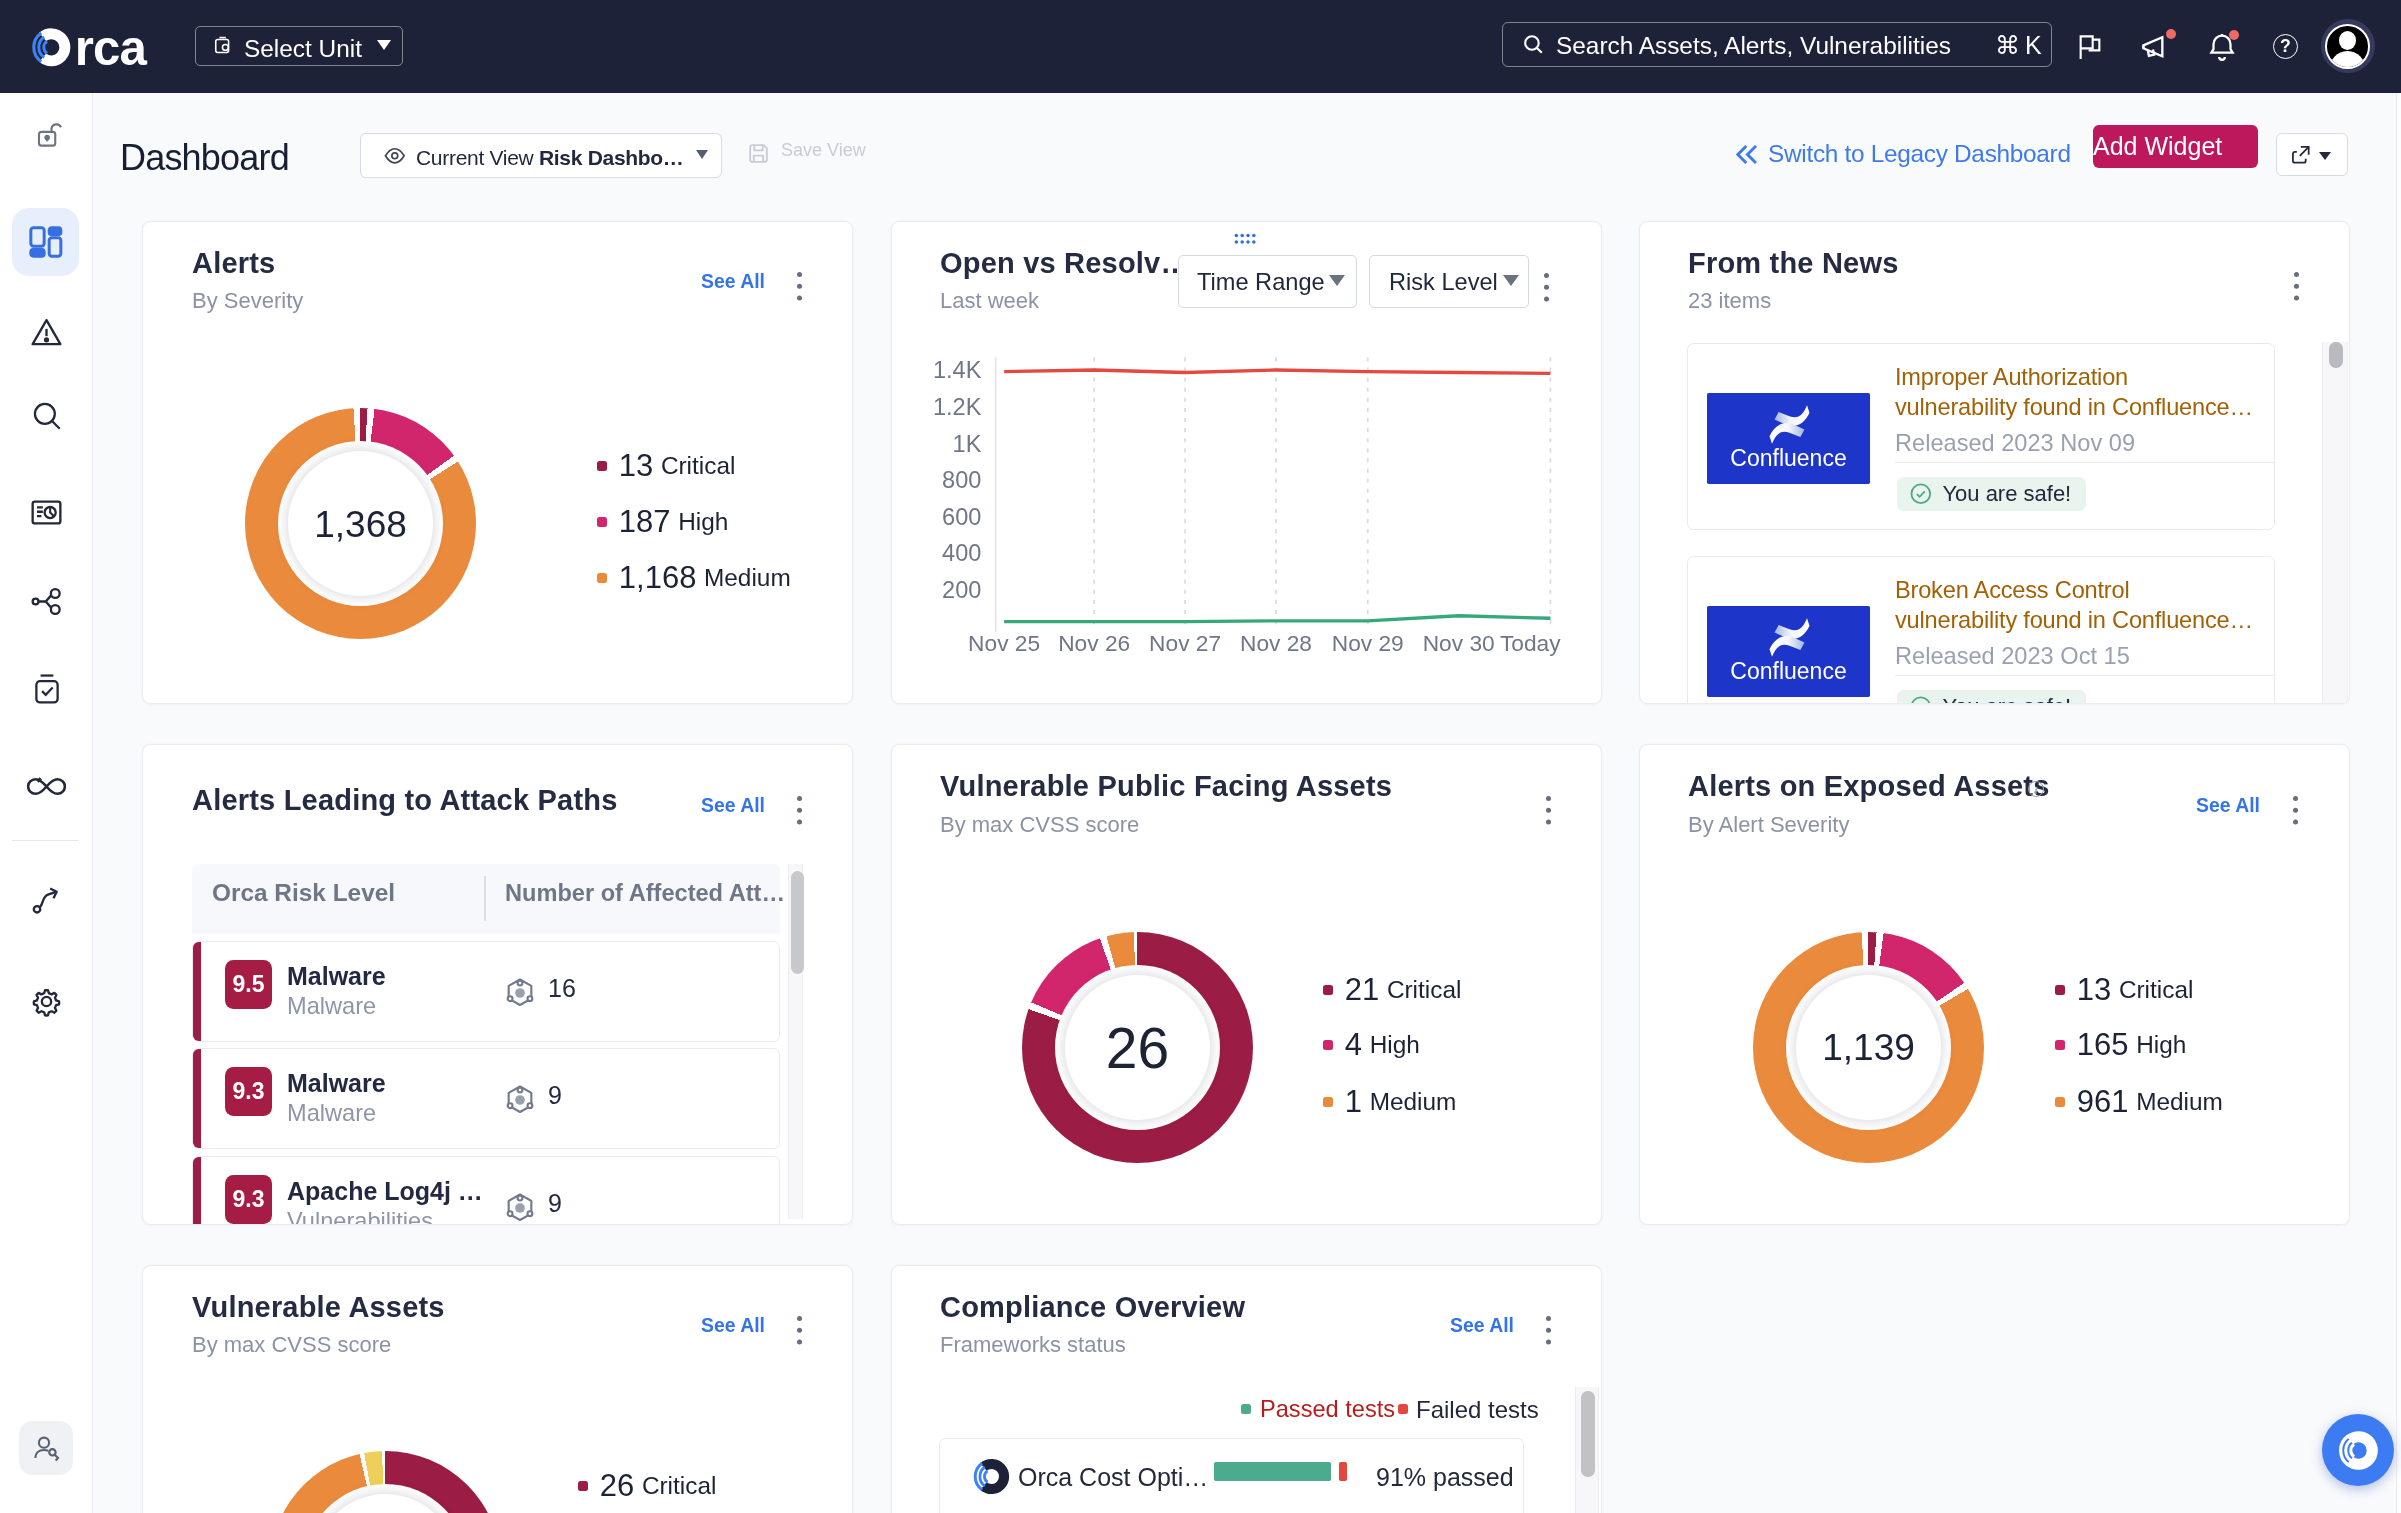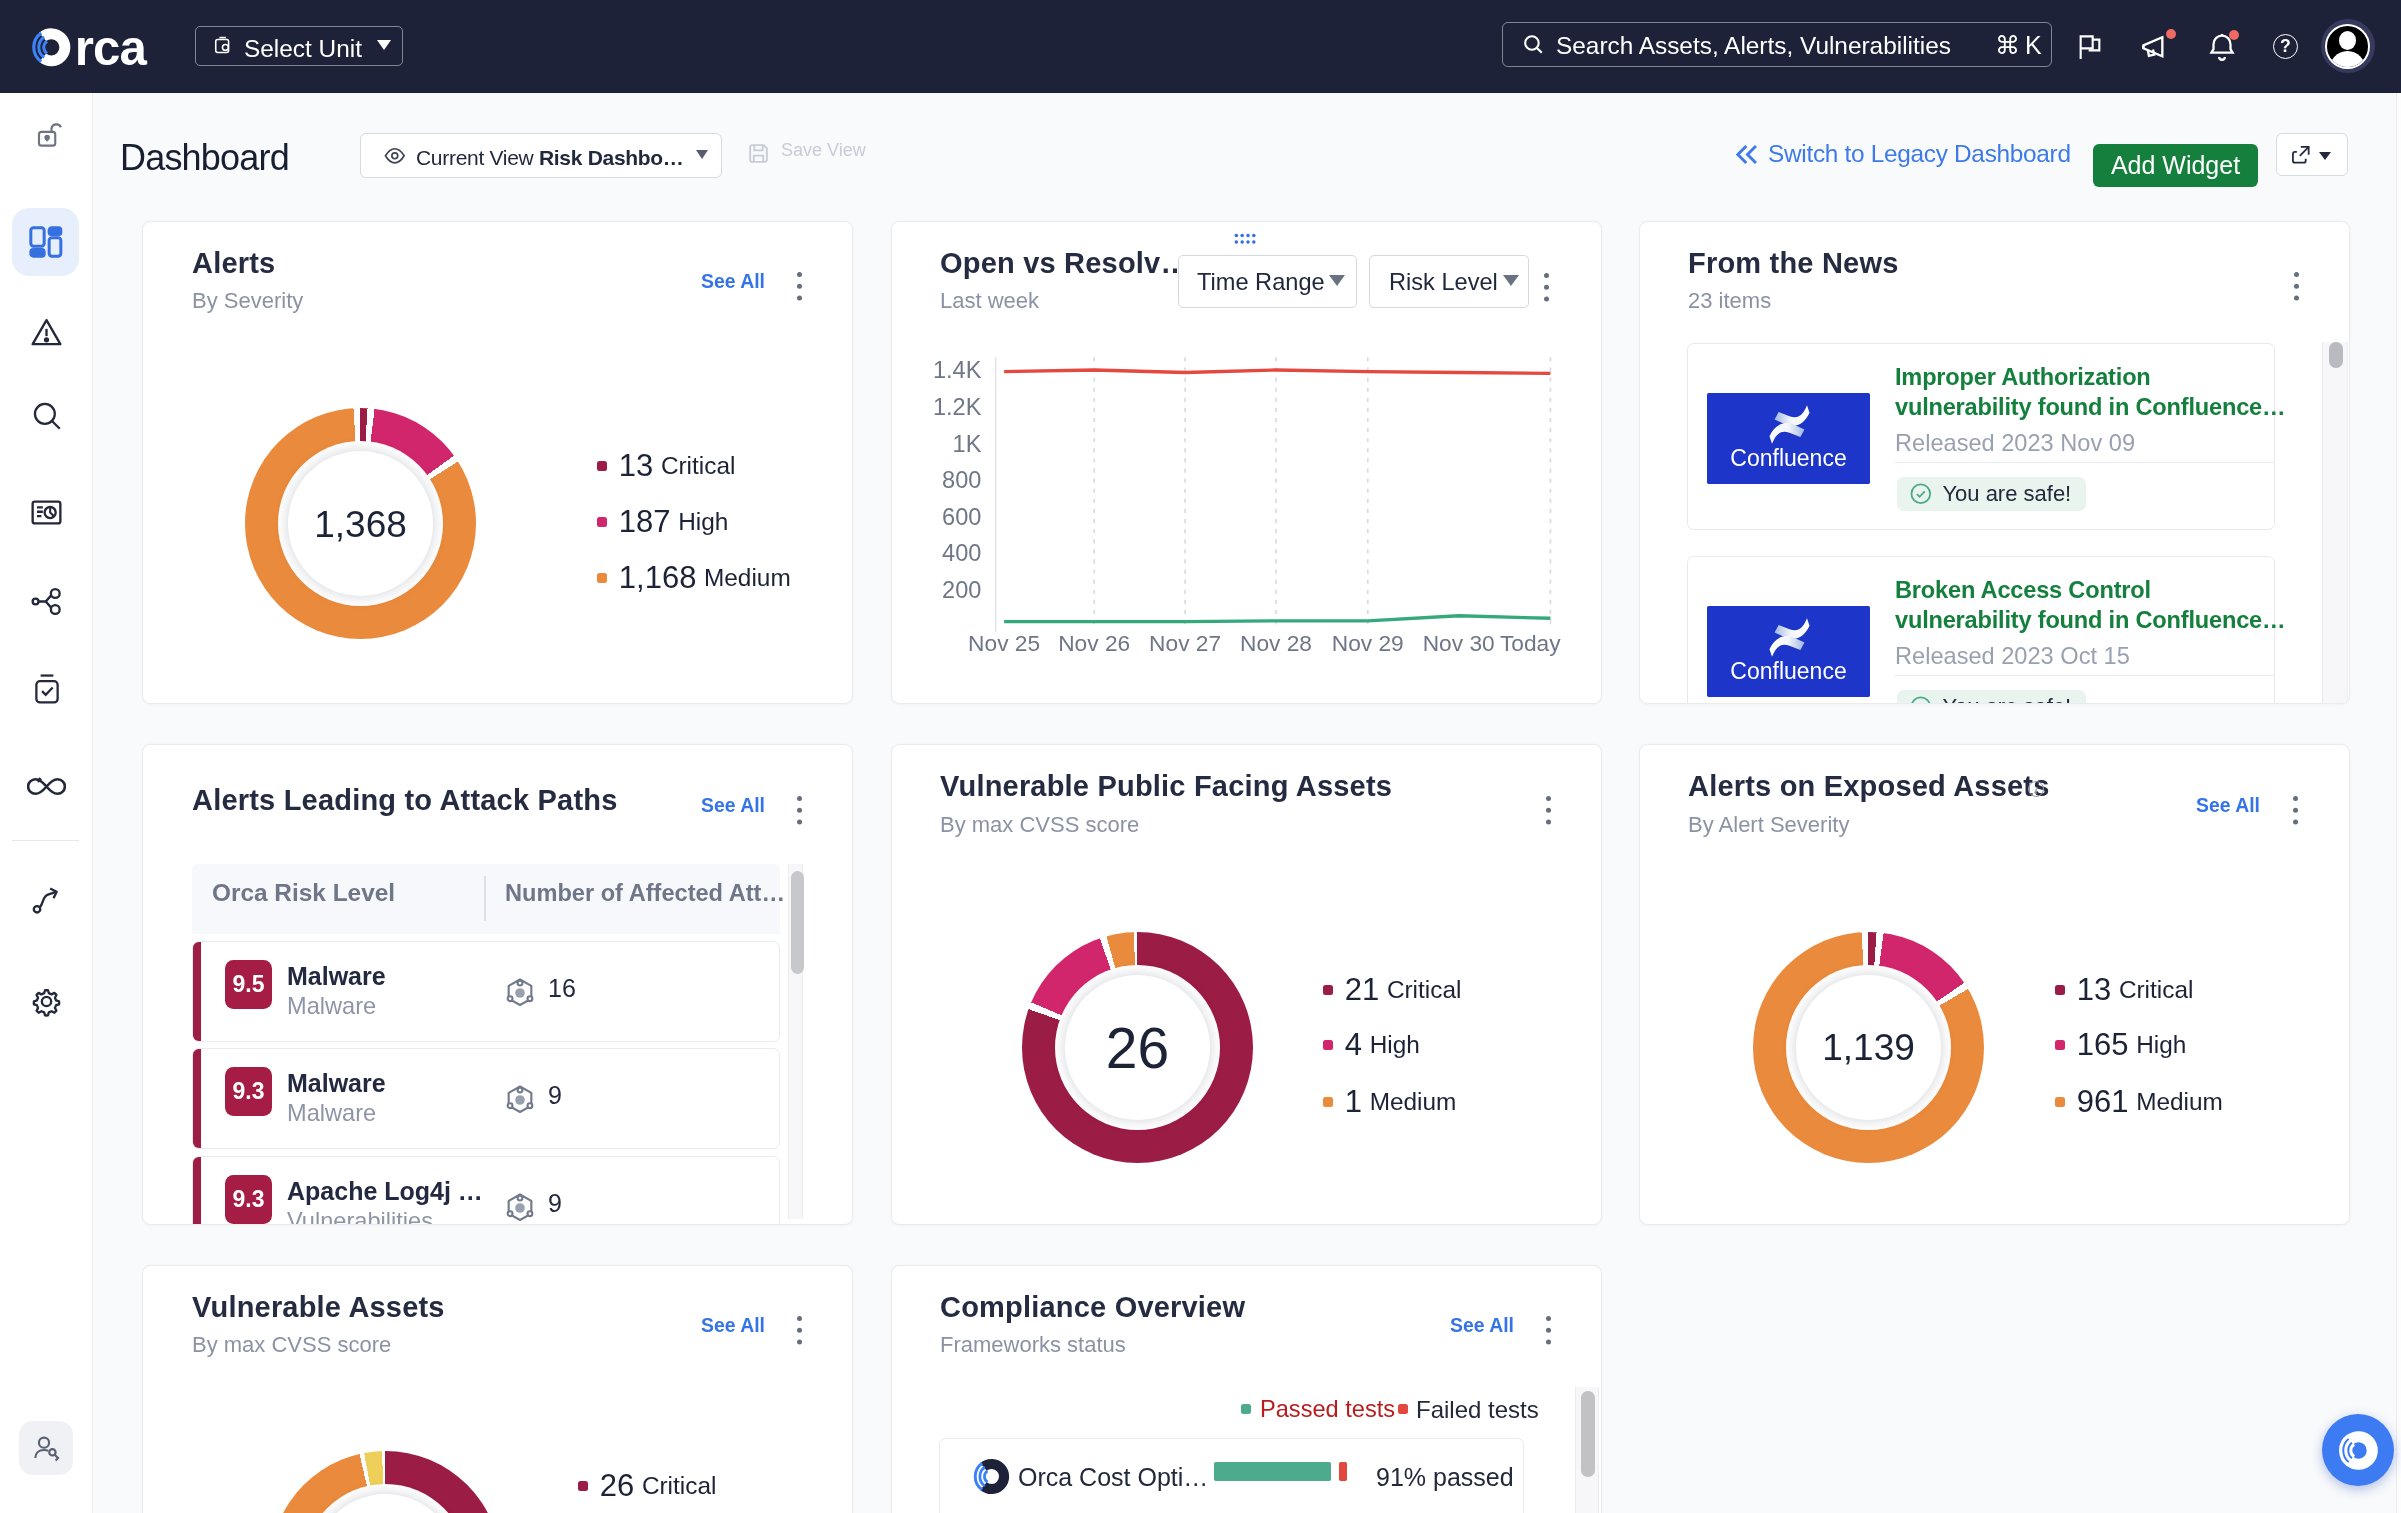--- a/index.html
+++ b/index.html
@@ -22,21 +22,21 @@
 .dhole{position:absolute;left:33px;top:33px;width:165px;height:165px;border-radius:50%;background:#fff}
 .dinner{position:absolute;left:43px;top:43px;width:145px;height:145px;border-radius:50%;background:#fff;box-shadow:0 0 13.5px rgba(70,80,100,.25)}
 .dval{position:absolute;width:231px;text-align:center;font-size:37px;color:#1d2336}
 .leg{position:absolute;display:flex;align-items:center;height:37px}
 .lsq{width:10px;height:10px;border-radius:2.5px;margin-right:11.8px}
 .lnum{font-size:31px;color:#1d2336;margin-right:7.6px}
 .llab{font-size:24.4px;color:#1d2336}
 
 .nitem{position:absolute;background:#fff;border:0.8px solid #e7e9ee;border-radius:6.7px;width:588px;height:187px}
 .ntile{position:absolute;width:163px;height:91px;background:#1d35c8;border-radius:1.7px}
-.ntitle{position:absolute;font-size:23.6px;font-weight:700;color:#15803d;line-height:30px;letter-spacing:-0.2px}
+.ntitle{position:absolute;font-size:23.6px;font-weight:400;color:#a16207;line-height:30px;letter-spacing:-0.2px}
 .ndate{position:absolute;font-size:23.6px;color:#99a1b1}
 .ndiv{position:absolute;width:379px;height:0.8px;background:#e8eaee}
 .npill{position:absolute;height:34px;background:#e9f4ee;border-radius:6.7px;display:flex;align-items:center;padding:0 15px 0 11.8px;font-size:22px;color:#22293a}
 
 .trow{position:absolute;background:#fff;border:0.8px solid #e9ebef;border-radius:6.7px;width:588px;height:101px;overflow:hidden}
 .stripe{position:absolute;left:0;top:0;width:8.4px;height:101px;background:#9e1d45}
 .badge{position:absolute;left:32px;top:17.7px;width:47px;height:49px;border-radius:8.4px;background:#a51d45;color:#fff;font-size:23px;font-weight:700;display:flex;align-items:center;justify-content:center}
 .rname{position:absolute;left:94px;top:20px;font-size:25px;font-weight:700;color:#232940}
 .rsub{position:absolute;left:94px;top:51px;font-size:23.6px;color:#8d95a7}
 .rcount{position:absolute;font-size:25px;color:#232940}
@@ -188,21 +188,21 @@
 <div class="abs" style="left:696px;top:150px;width:0;height:0;border-left:6.7px solid transparent;border-right:6.7px solid transparent;border-top:9.3px solid #555d6e"></div>
 <svg class="abs" style="left:746px;top:141px" width="25" height="25" viewBox="0 0 24 24" fill="none" stroke="#c7ccd6" stroke-width="1.8">
     <path d="M4 6 a2 2 0 0 1 2-2 h11 l3 3 v11 a2 2 0 0 1-2 2 H6 a2 2 0 0 1-2-2 z"></path>
     <path d="M8 4.5 v4.5 h8 V4.5 M7.5 19.5 v-5.5 h9 v5.5"></path>
   </svg>
 <div class="abs" style="left:781px;top:140px;font-size:18px;color:#c7ccd6">Save View</div>
 <svg class="abs" style="left:1733px;top:140px" width="29" height="29" viewBox="0 0 24 24" fill="none" stroke="#3e7ae9" stroke-width="2.4">
     <path d="M11 5 L4 12 l7 7 M19 5 l-7 7 7 7"></path>
   </svg>
 <div class="abs" style="left:1768px;top:140px;font-size:24.4px;letter-spacing:-0.3px;color:#3e7ae9">Switch to Legacy Dashboard</div>
-<div class="abs" style="left:2093px;top:144px;width:165px;height:43px;border-radius:5.9px;background:#15803d;color:#fff;font-size:25px;text-align:center;line-height:43px">Add Widget</div>
+<div class="abs" style="left:2093px;top:125px;width:165px;height:43px;border-radius:5.9px;background:#be185d;color:#fff;font-size:25px;text-align:left;line-height:43px">Add Widget</div>
 <div class="abs" style="left:2276px;top:133px;width:72px;height:43px;border:0.8px solid #d6dae1;border-radius:5.9px;background:#fff"></div>
 <svg class="abs" style="left:2289px;top:143px" width="23.6" height="23.6" viewBox="0 0 24 24" fill="none" stroke="#23293c" stroke-width="1.8">
     <path d="M8 9 H6 a2 2 0 0 0-2 2 v7 a2 2 0 0 0 2 2 h9 a2 2 0 0 0 2-2 v-2"></path>
     <path d="M12 4 h8 v8"></path>
     <path d="M20 4 L11 13"></path>
   </svg>
 <div class="abs" style="left:2319px;top:152px;width:0;height:0;border-left:6.7px solid transparent;border-right:6.7px solid transparent;border-top:8.4px solid #23293c"></div>
 
 <div class="card" style="left:142px;top:221px;width:711px;height:483px"></div>
 <div class="ctitle" style="left:192px;top:247px">Alerts</div>

